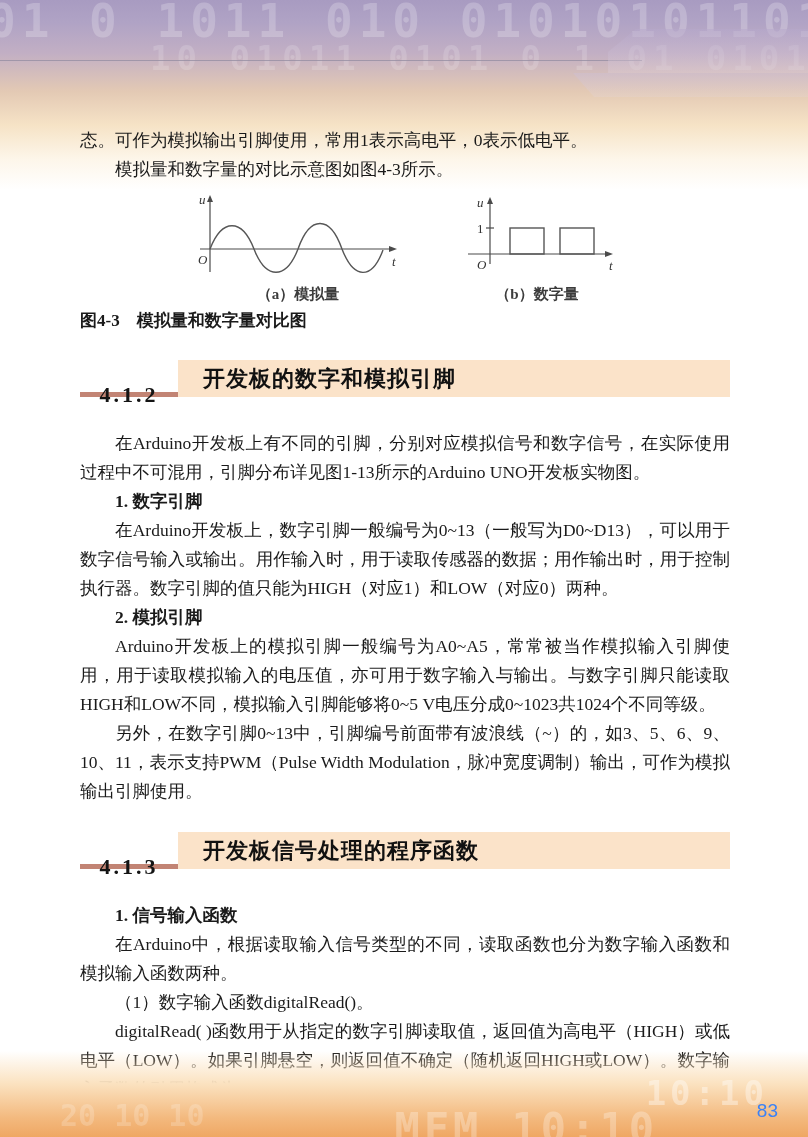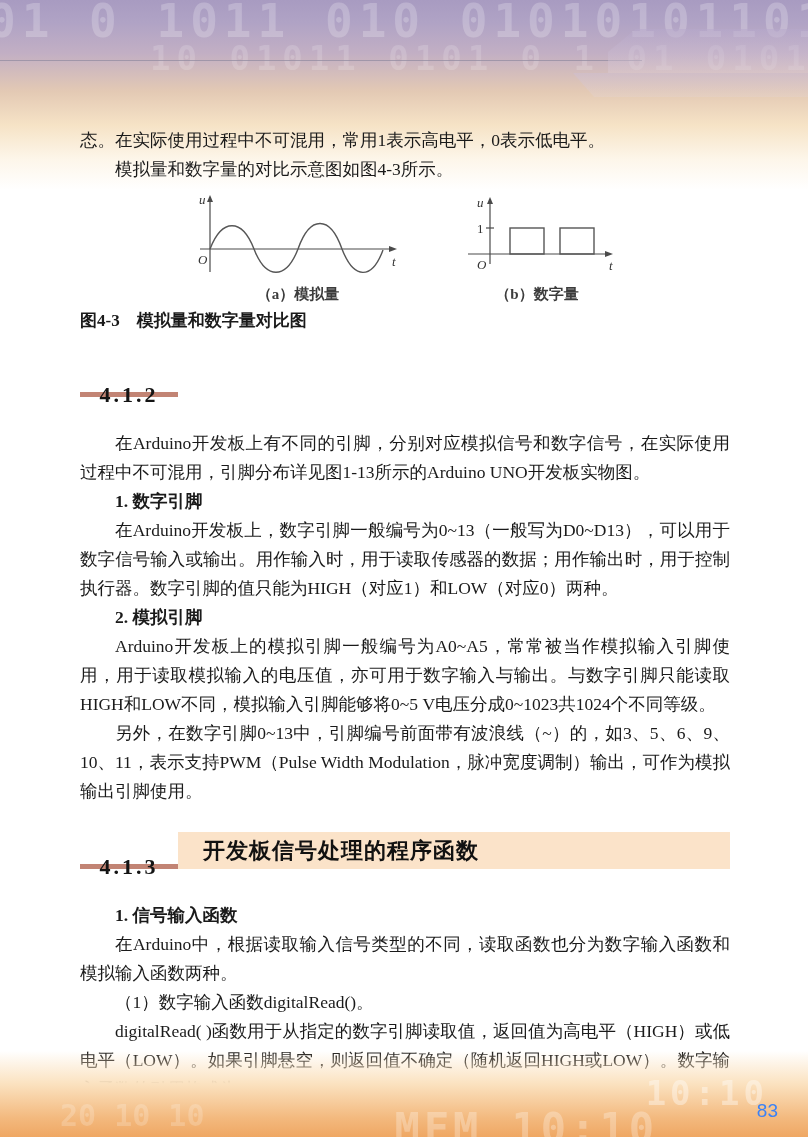--- a/index.html
+++ b/index.html
@@ -129,21 +129,21 @@
   <div class="top-band">
     <div class="binary-decor bd1">01 0 1011 010 01010101101 01 10101010</div>
     <div class="binary-decor bd2">10 01011 0101 0 1 01 01010 1</div>
     <div class="top-rule"></div>
     <div class="header-tab-main"></div>
     <div class="header-tab-sub"></div>
   </div>
 
   <div class="content">
 
-    <p class="para no-indent">态。在实际使用过程中不可混用，常用1表示高电平，0表示低电平。</p>
+    <p class="para no-indent">态。可作为模拟输出引脚使用，常用1表示高电平，0表示低电平。</p>
     <p class="para">模拟量和数字量的对比示意图如图4-3所示。</p>
 
     <div class="figure">
       <div class="fig-charts">
 
         <div class="fig-chart">
           <svg width="212" height="94" viewBox="0 0 212 94">
 
             <line x1="18" y1="8" x2="18" y2="80" stroke="#4a4a4a" stroke-width="1.2"></line>
             <polygon points="18,3 15,10 21,10" fill="#4a4a4a"></polygon>
@@ -177,20 +177,21 @@
           </svg>
           <div class="fig-sub">（b）数字量</div>
         </div>
 
       </div>
       <div class="fig-caption">图4-3　模拟量和数字量对比图</div>
     </div>
 
     <div class="section-bar">
       <div class="section-num">4.1.2</div>
+      <div class="section-title">开发板的数字和模拟引脚</div>
     </div>
 
     <p class="para after-bar">在Arduino开发板上有不同的引脚，分别对应模拟信号和数字信号，在实际使用过程中不可混用，引脚分布详见图1-13所示的Arduino UNO开发板实物图。</p>
     <p class="sub-head">1. 数字引脚</p>
     <p class="para">在Arduino开发板上，数字引脚一般编号为0~13（一般写为D0~D13），可以用于数字信号输入或输出。用作输入时，用于读取传感器的数据；用作输出时，用于控制执行器。数字引脚的值只能为HIGH（对应1）和LOW（对应0）两种。</p>
     <p class="sub-head">2. 模拟引脚</p>
     <p class="para">Arduino开发板上的模拟引脚一般编号为A0~A5，常常被当作模拟输入引脚使用，用于读取模拟输入的电压值，亦可用于数字输入与输出。与数字引脚只能读取HIGH和LOW不同，模拟输入引脚能够将0~5 V电压分成0~1023共1024个不同等级。</p>
     <p class="para">另外，在数字引脚0~13中，引脚编号前面带有波浪线（~）的，如3、5、6、9、10、11，表示支持PWM（Pulse Width Modulation，脉冲宽度调制）输出，可作为模拟输出引脚使用。</p>
 
     <div class="section-bar">

